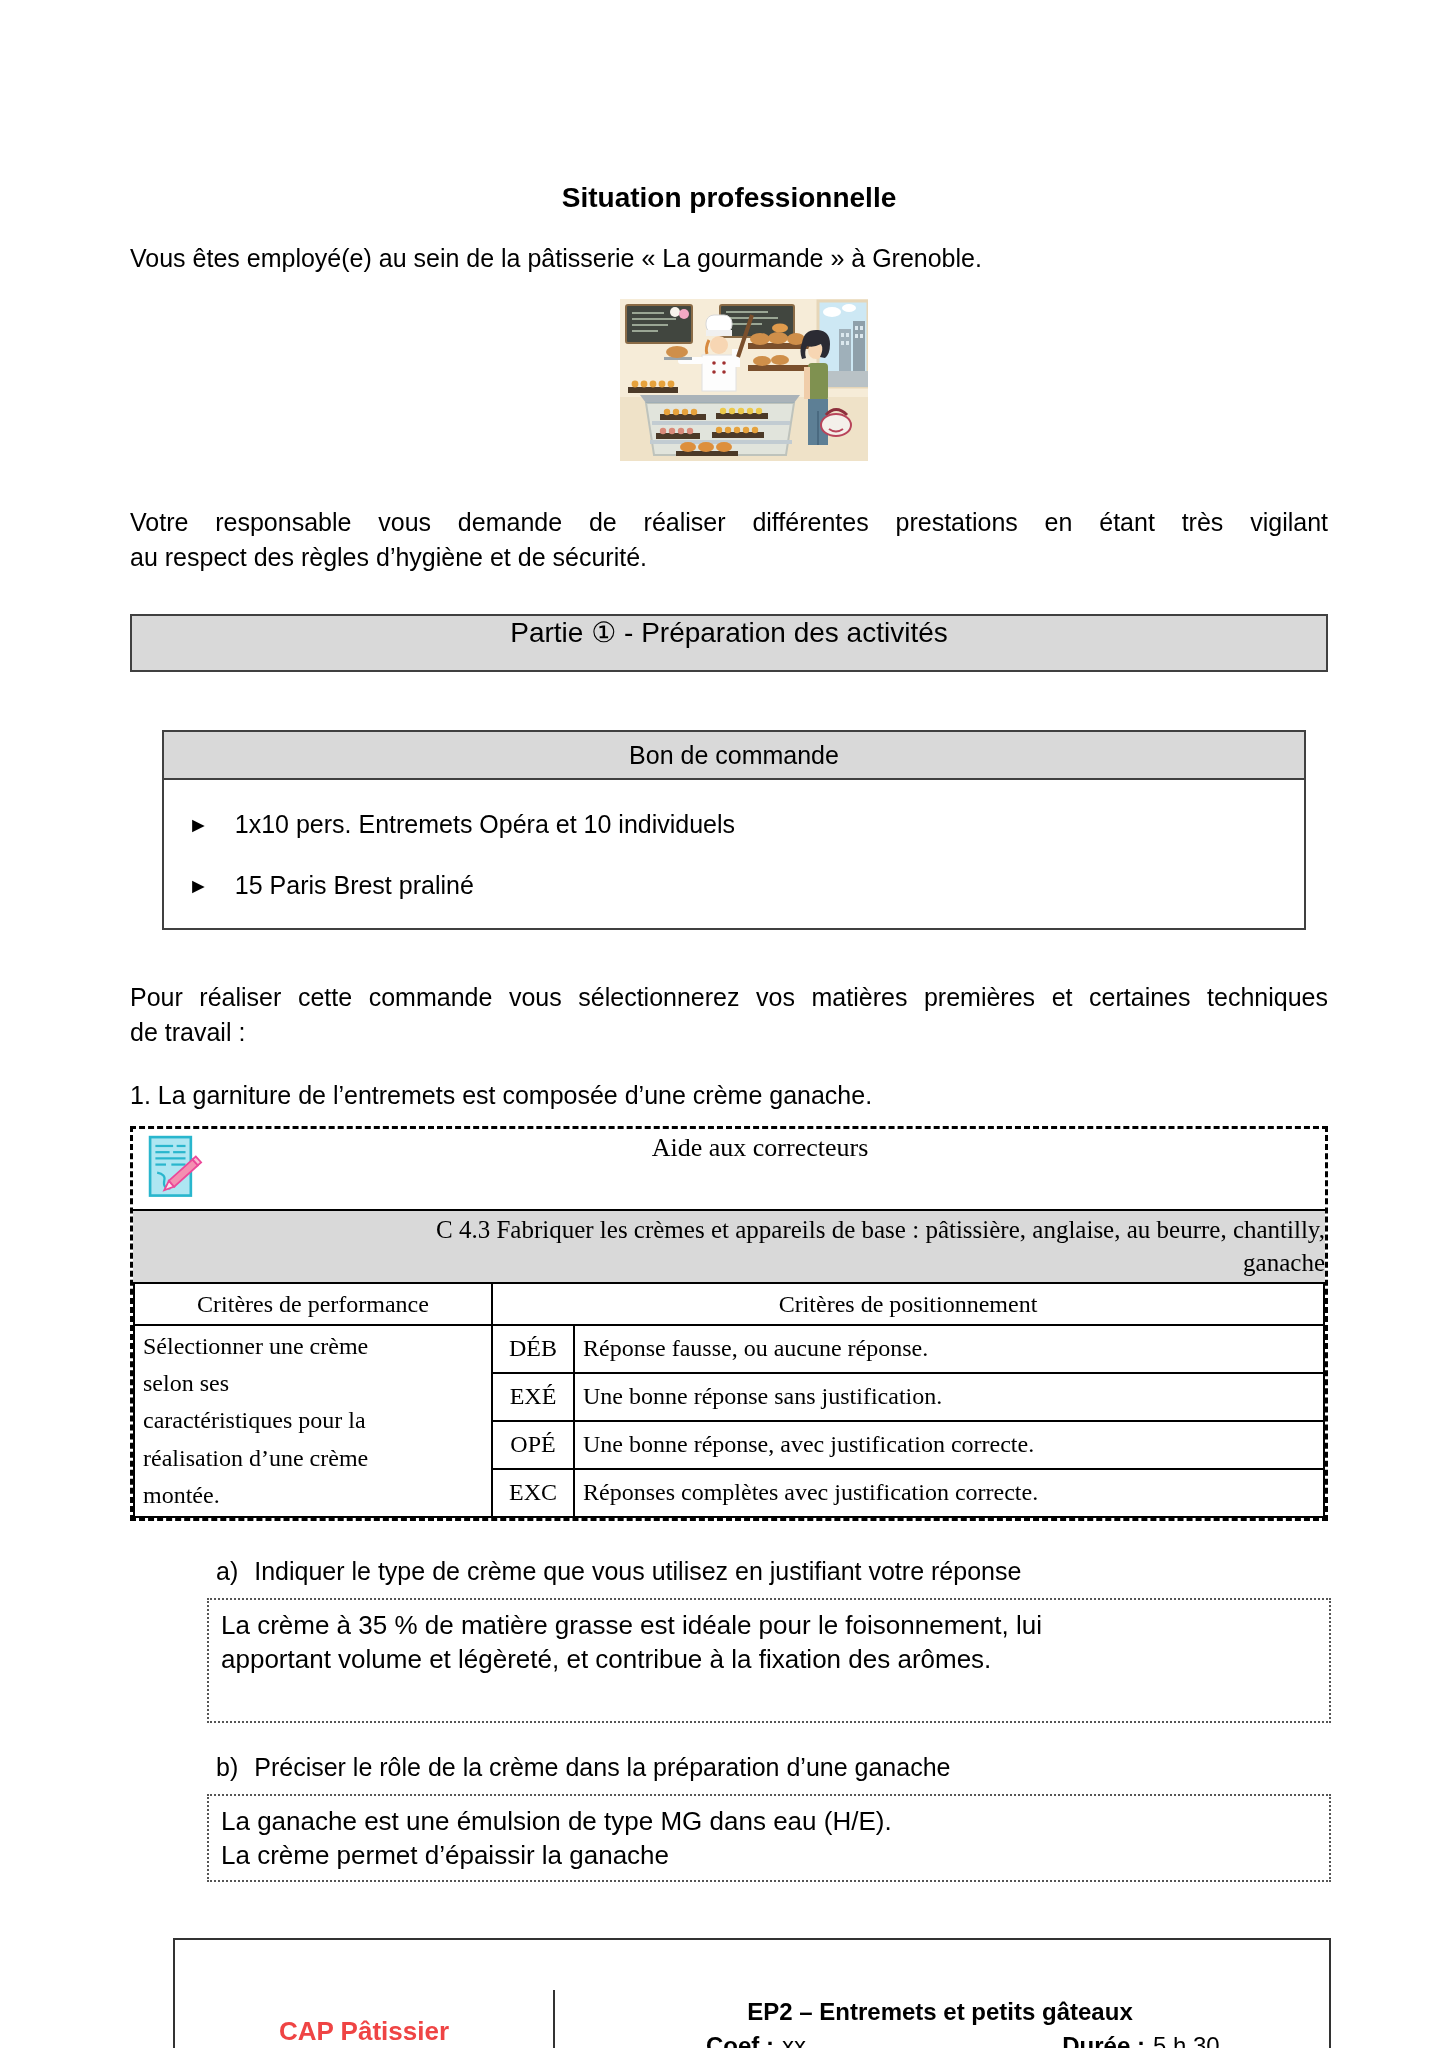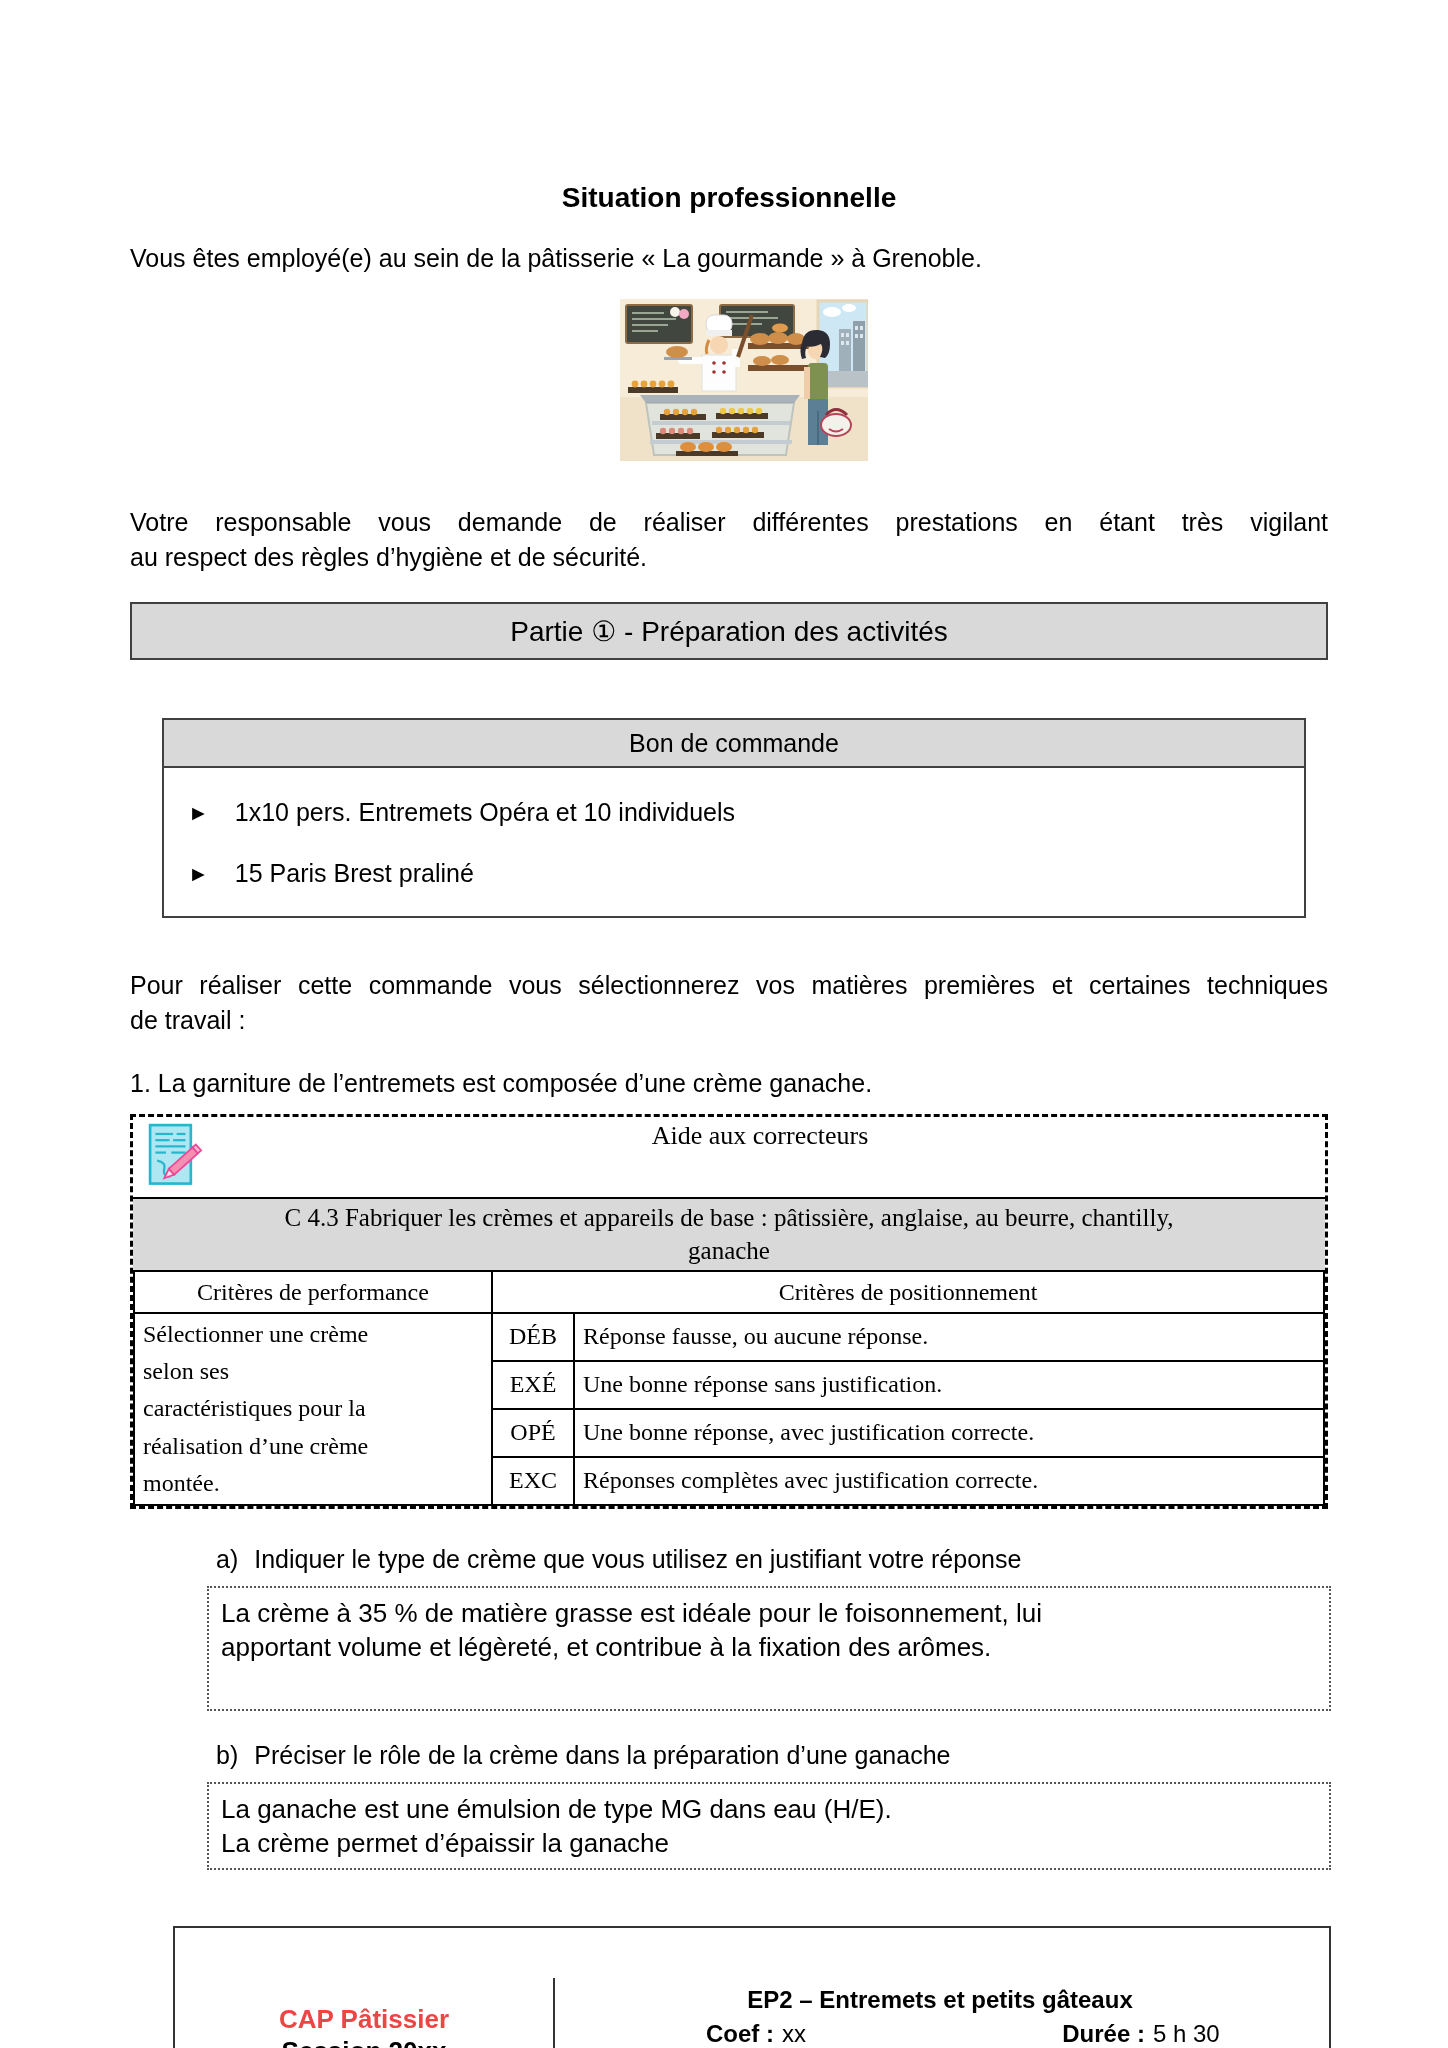--- a/index.html
+++ b/index.html
@@ -11,22 +11,22 @@
 
   .doc-title{margin-top:182px;text-align:center;font-size:28px;font-weight:bold;}
   .intro{margin-top:30px;font-size:25px;}
 
   .illustration{margin-top:26px;margin-left:490px;width:248px;height:162px;display:block;}
 
   .brief{margin-top:44px;font-size:25px;line-height:1.38;}
   .brief div:first-child{text-align:justify;text-align-last:justify;}
 
   .partie-box{
-    margin-top:28px;height:54px;background:#d9d9d9;border:2px solid #404040;
-    display:flex;align-items:center;justify-content:center;font-size:28px;
+    margin-top:40px;height:54px;background:#d9d9d9;border:2px solid #404040;
+    display:flex;align-items:flex-start;justify-content:center;font-size:28px;
   }
 
   .bon-box{margin-top:58px;margin-left:32px;width:1140px;border:2px solid #404040;}
   .bon-header{
     height:46px;background:#d9d9d9;border-bottom:2px solid #404040;
     display:flex;align-items:center;justify-content:center;font-size:25px;
   }
   .bon-body{padding:30px 20px 28px 24px;}
   .bon-item{display:flex;align-items:center;font-size:25px;}
   .bon-item + .bon-item{margin-top:32px;}
@@ -34,21 +34,21 @@
 
   .consigne{margin-top:50px;font-size:25px;line-height:1.38;}
   .consigne div:first-child{text-align:justify;text-align-last:justify;}
   .q1{margin-top:32px;font-size:25px;}
 
   .aide-box{margin-top:16px;border:3px dashed #000;font-family:"Liberation Serif", serif;}
   .aide-header{display:flex;align-items:flex-start;padding:4px 10px;height:72px;}
   .aide-title{flex:1;text-align:center;font-size:26px;}
   .note-icon{width:62px;height:72px;flex:0 0 auto;}
   .competence{
-    background:#d9d9d9;border-top:2px solid #000;text-align:center;
+    background:#d9d9d9;border-top:2px solid #000;text-align:right;
     font-size:25px;line-height:1.3;padding:3px 0;
   }
   table.criteria{width:100%;border-collapse:collapse;font-size:24px;font-family:"Liberation Serif", serif;}
   table.criteria td{border:2px solid #000;padding:2px 8px;}
   td.c-head{text-align:center;height:36px;}
   td.c-perf{vertical-align:top;line-height:1.55;padding-top:4px;width:340px;}
   td.c-code{text-align:center;width:64px;height:40px;}
   td.c-desc{text-align:left;}
 
   .question{margin-top:36px;padding-left:86px;display:flex;gap:16px;font-size:25px;}

